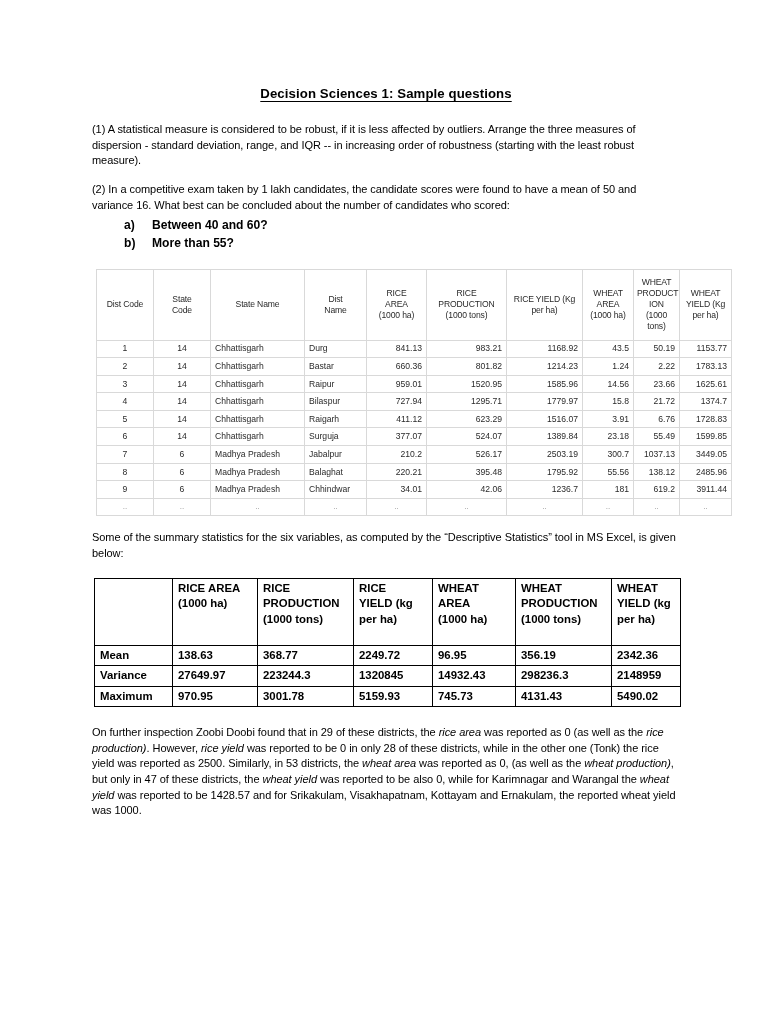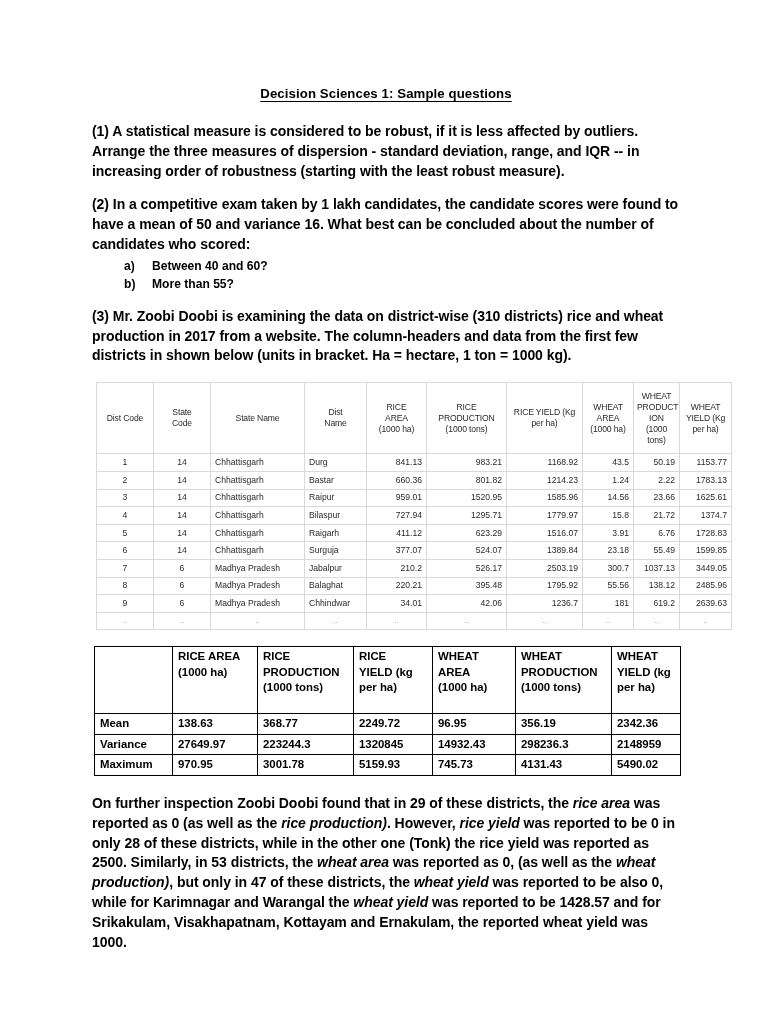--- a/index.html
+++ b/index.html
@@ -27,22 +27,22 @@
     text-align: center;
     font-size: 13.2px;
     font-weight: bold;
     text-decoration: underline;
     text-underline-offset: 3px;
     letter-spacing: 0.1px;
     margin: 0 0 20px 0;
     line-height: 1.3;
   }
   p.para {
-    font-size: 14px;
-    font-weight: bold;
+    font-size: 11px;
+    font-weight: normal;
     line-height: 1.42;
     margin: 0 0 13px 0;
     text-align: left;
     letter-spacing: -0.05px;
   }
   p.para.tight { margin-bottom: 4px; }
   ol.sub-list {
     list-style: none;
     margin: 0 0 13px 0;
     padding: 0 0 0 32px;
@@ -133,21 +133,20 @@
     <li>
       <span class="marker">a)</span>
       <span>Between 40 and 60?</span>
     </li>
     <li>
       <span class="marker">b)</span>
       <span>More than 55?</span>
     </li>
   </ol>
 
-  <p class="para">(3) Mr. Zoobi Doobi is examining the data on district-wise (310 districts) rice and wheat production in 2017 from a website. The column-headers and data from the first few districts in shown below (units in bracket. Ha = hectare, 1 ton = 1000 kg).</p>
 
   <div class="xl-wrap">
     <table class="xl">
       <colgroup>
         <col style="width:57px">
           <col style="width:57px">
           <col style="width:94px">
           <col style="width:62px">
         <col style="width:60px">
           <col style="width:80px">
@@ -270,38 +269,39 @@
           <tr>
             <td class="ctr">9</td>
             <td class="ctr">6</td>
             <td class="lft">Madhya Pradesh</td>
             <td class="lft">Chhindwar</td>
             <td class="num">34.01</td>
             <td class="num">42.06</td>
             <td class="num">1236.7</td>
             <td class="num">181</td>
             <td class="num">619.2</td>
-            <td class="num">2639.63</td>
+            <td class="num">3911.44</td>
           </tr>
           <tr class="dots">
             <td>..</td>
             <td>..</td>
             <td>..</td>
             <td>..</td>
             <td>..</td>
             <td>..</td>
             <td>..</td>
             <td>..</td>
             <td>..</td>
             <td>..</td>
           </tr>
         </tbody>
     </table>
   </div>
 
+  <p class="para">Some of the summary statistics for the six variables, as computed by the “Descriptive Statistics” tool in MS Excel, is given below:</p>
 
   <div class="sum-wrap">
     <table class="sum">
       <colgroup>
         <col style="width:78px">
           <col style="width:85px">
           <col style="width:96px">
           <col style="width:79px">
         <col style="width:83px">
           <col style="width:96px">

